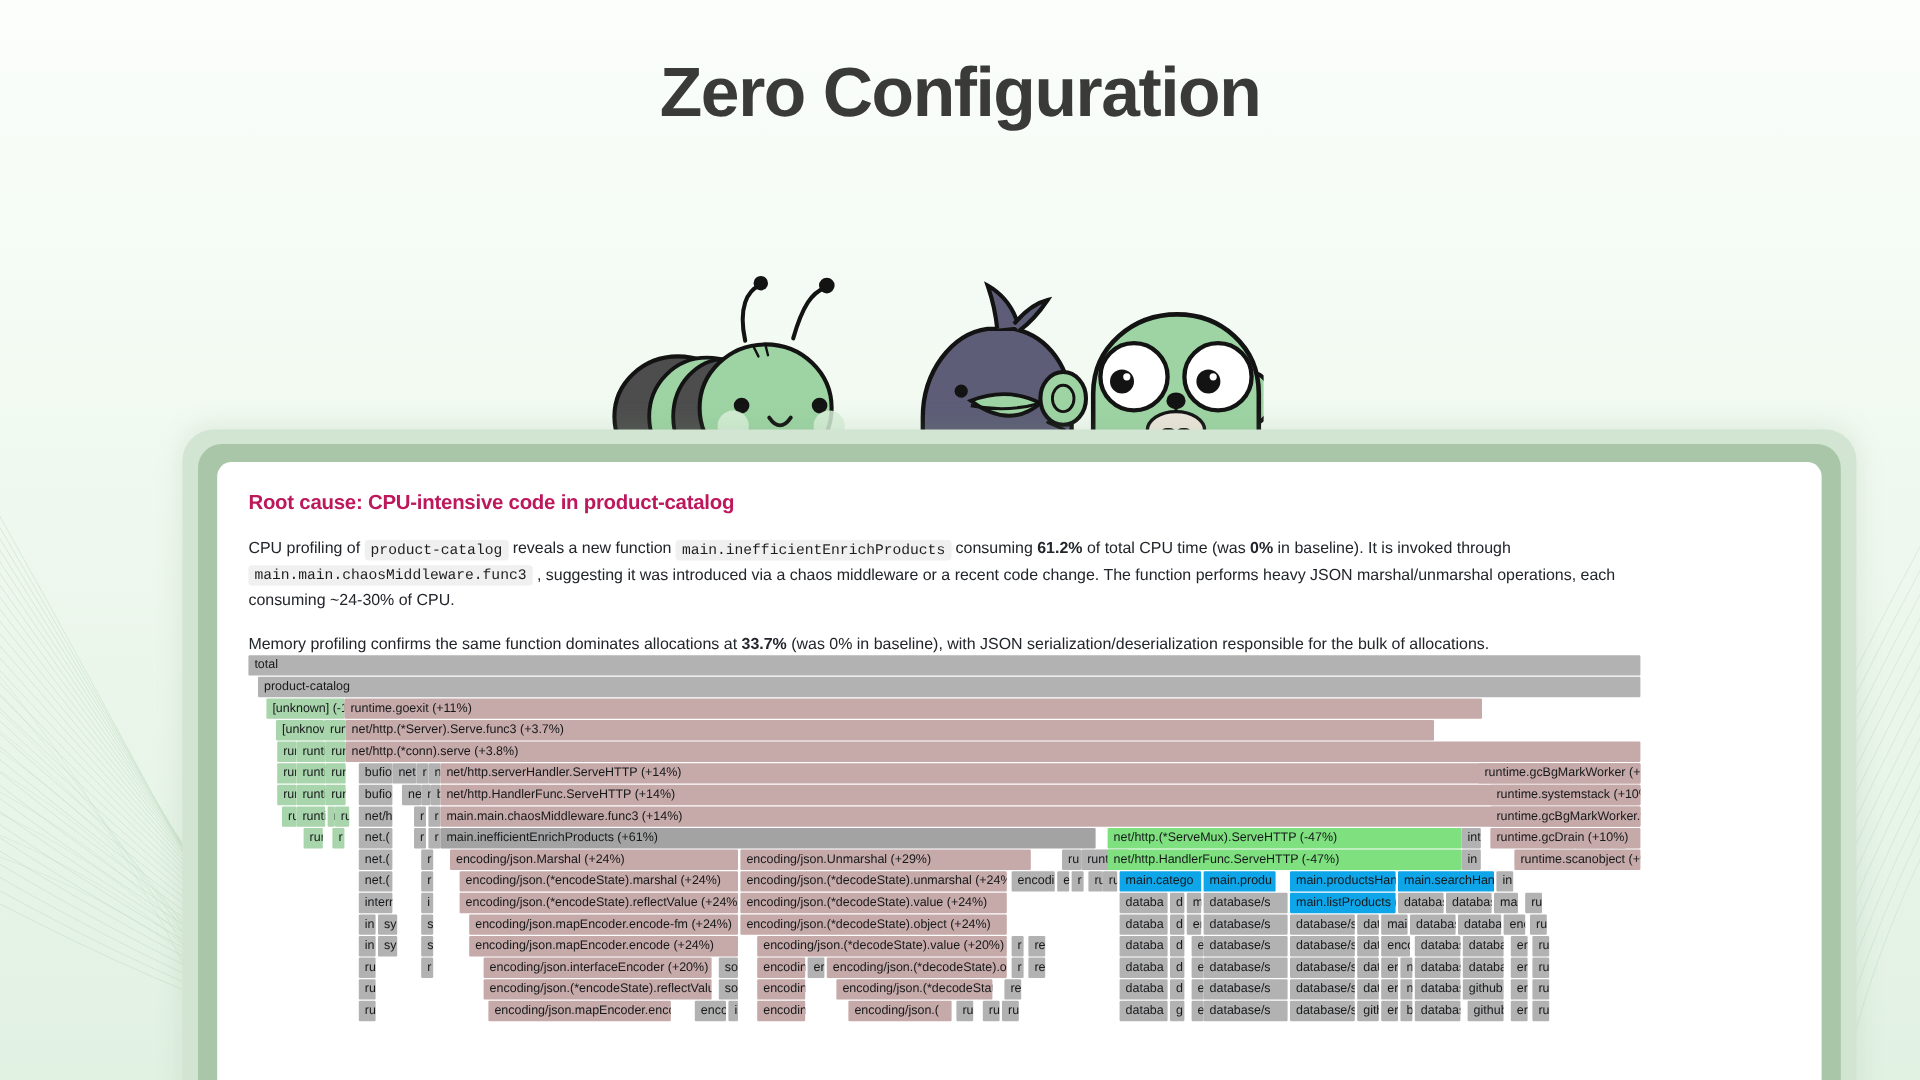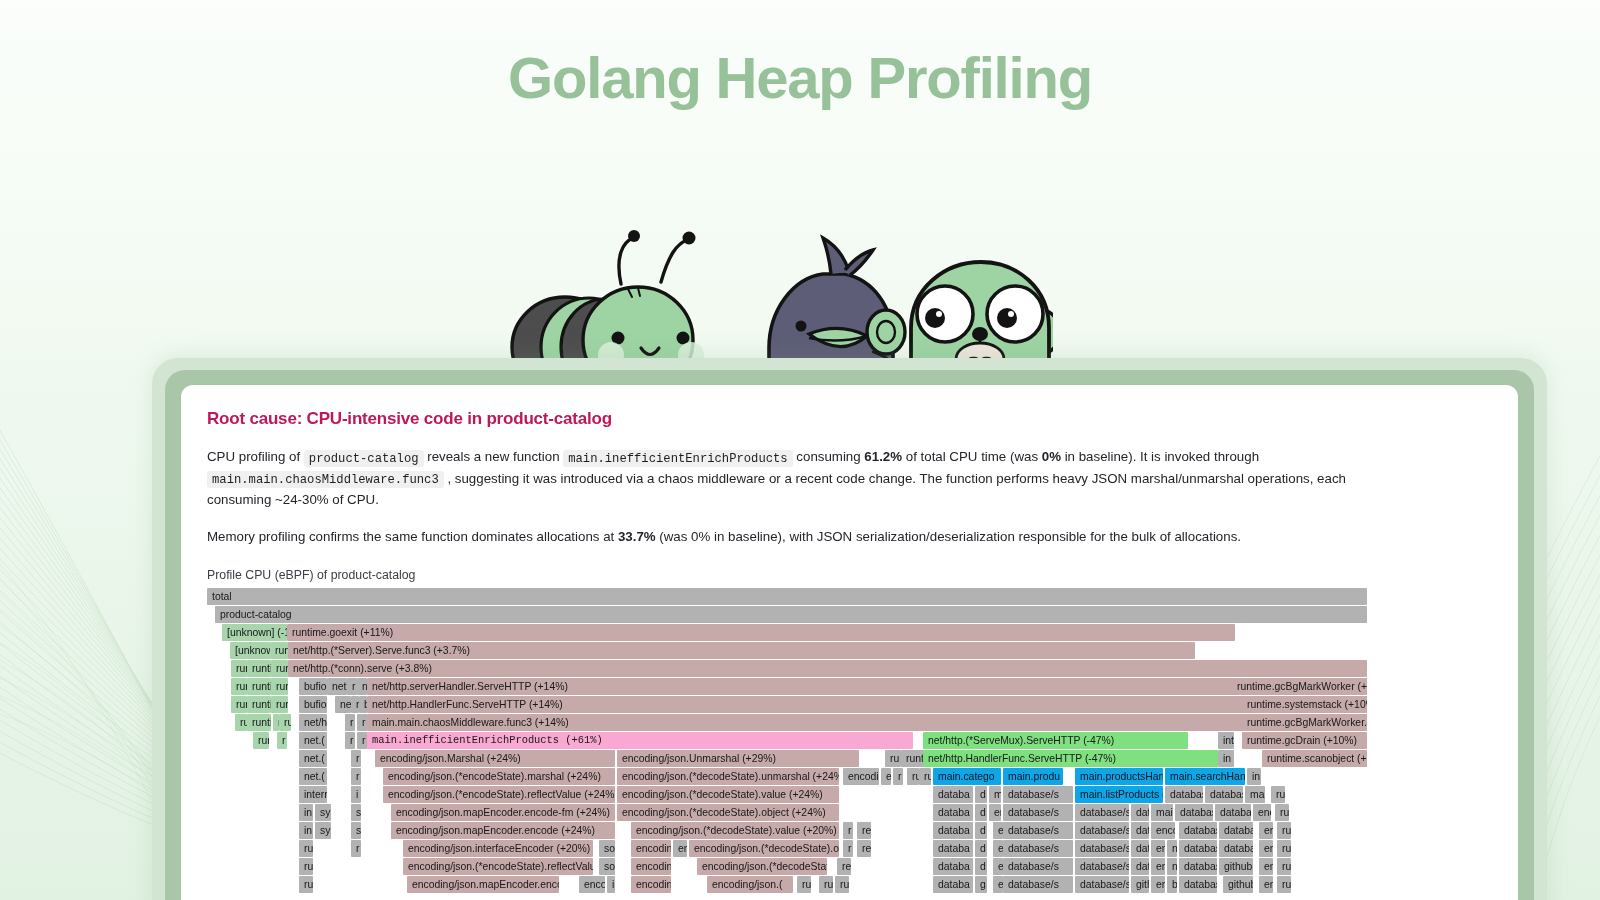--- a/index.html
+++ b/index.html
@@ -69,21 +69,21 @@
   .frow { position:relative; height:18px; width:1160px; }
   .blk {
     position:absolute; top:0; height:17px;
     font-size:10.4px; line-height:17px;
     color:#16181a; padding-left:5px;
     overflow:hidden; white-space:nowrap;
     border-radius:1px;
   }
   .c-gray   { background:#b2b2b2; }
   .c-pink   { background:#c6a9a9; }
-  .c-red    { background:#f9a8d4;font-family:Liberation Mono, monospace; }
+  .c-red    { background:#a3a3a3; }
   .c-green  { background:#7ee07e; }
   .c-mint   { background:#a8d5ab; }
   .c-lgreen { background:#0ea5e9; }
 </style>
 </head>
 <body>
 
 <svg id="bg-curves" viewBox="0 0 1600 900" preserveAspectRatio="none">
   <defs>
     <linearGradient id="bgg" x1="0" y1="0" x2="0" y2="1">
@@ -157,21 +157,21 @@
     <path d="M1640 540 Q 1540 720 1476 900"></path>
       <path d="M1640 560 Q 1545 730 1488 900"></path>
     <path d="M1640 580 Q 1550 740 1500 900"></path>
       <path d="M1640 600 Q 1555 750 1512 900"></path>
     <path d="M1640 620 Q 1560 760 1524 900"></path>
       <path d="M1640 640 Q 1565 770 1536 900"></path>
   </g>
 </svg>
 
 <div class="hero">
-  <h2>Golang Heap Profiling</h2>
+  <h1>Zero Configuration</h1>
 </div>
 
 <svg id="mascots" viewBox="0 0 560 170">
 
   <g>
     <ellipse cx="72" cy="125" rx="53" ry="50" fill="#4d4d4d" stroke="#131313" stroke-width="3.4"></ellipse>
     <ellipse cx="96" cy="125" rx="48" ry="49" fill="#9ed4a4" stroke="#131313" stroke-width="3.2"></ellipse>
     <ellipse cx="112" cy="125" rx="44" ry="48" fill="#4d4d4d" stroke="#131313" stroke-width="3.2"></ellipse>
     <ellipse cx="145" cy="118" rx="55" ry="53" fill="#9ed4a4" stroke="#131313" stroke-width="3.4"></ellipse>
     <path d="M128 62 C122 34 130 20 140 16" stroke="#131313" stroke-width="3.4" fill="none" stroke-linecap="round"></path>
@@ -226,21 +226,20 @@
         <div class="doc-title">Root cause: CPU-intensive code in product-catalog</div>
 
         <p class="doc-p">
           <span>CPU profiling of </span><code class="inline">product-catalog</code><span> reveals a new function </span><code class="inline">main.inefficientEnrichProducts</code><span> consuming </span><b>61.2%</b><span> of total CPU time (was </span><b>0%</b><span> in baseline). It is invoked through </span><br><code class="inline">main.main.chaosMiddleware.func3</code><span> , suggesting it was introduced via a chaos middleware or a recent code change. The function performs heavy JSON marshal/unmarshal operations, each consuming ~24-30% of CPU.</span>
         </p>
 
         <p class="doc-p second">
           <span>Memory profiling confirms the same function dominates allocations at </span><b>33.7%</b><span> (was 0% in baseline), with JSON serialization/deserialization responsible for the bulk of allocations.</span>
         </p>
 
-        <div class="flame-caption">Profile CPU (eBPF) of product-catalog</div>
 
         <div class="flame" id="flame-root">
             <div class="frow">
               <div class="blk c-gray" title="total" style="left: 0px; width: 1160px;">total</div>
             </div>
             <div class="frow">
               <div class="blk c-gray" title="product-catalog" style="left: 8px; width: 1152px;">product-catalog</div>
             </div>
             <div class="frow">
               <div class="blk c-mint" title="[unknown] (-10%)" style="left: 15px; width: 65px;">[unknown] (-10%)</div>
@@ -290,21 +289,21 @@
               <div class="blk c-pink" title="main.main.chaosMiddleware.func3 (+14%)" style="left: 160px; width: 1000px;">main.main.chaosMiddleware.func3 (+14%)</div>
               <div class="blk c-pink" title="runtime.gcBgMarkWorker.f" style="left: 1035px; width: 125px;">runtime.gcBgMarkWorker.f</div>
             </div>
             <div class="frow">
               <div class="blk c-mint" title="run" style="left: 46px; width: 16px;">run</div>
               <div class="blk c-mint" title="r" style="left: 70px; width: 10px;">r</div>
               <div class="blk c-gray" title="net.(" style="left: 92px; width: 28px;">net.(</div>
               <div class="blk c-gray" title="r" style="left: 138px; width: 10px;">r</div>
               <div class="blk c-gray" title="r" style="left: 150px; width: 10px;">r</div>
               <div class="blk c-red" title="main.inefficientEnrichProducts (+61%)" style="left: 160px; width: 546px;">main.inefficientEnrichProducts (+61%)</div>
-              <div class="blk c-green" title="net/http.(*ServeMux).ServeHTTP (-47%)" style="left: 716px; width: 265px;">net/http.(*ServeMux).ServeHTTP (-47%)</div>
+              <div class="blk c-green" title="net/http.(*ServeMux).ServeHTTP (-47%)" style="left: 716px; width: 295px;">net/http.(*ServeMux).ServeHTTP (-47%)</div>
               <div class="blk c-gray" title="int" style="left: 1011px; width: 16px;">int</div>
               <div class="blk c-gray" title="runti" style="left: 1084px; width: 22px;">runti</div>
               <div class="blk c-gray" title="runtim" style="left: 1106px; width: 30px;">runtim</div>
               <div class="blk c-gray" title="r" style="left: 1136px; width: 12px;">r</div>
               <div class="blk c-pink" title="runtime.gcDrain (+10%)" style="left: 1035px; width: 125px;">runtime.gcDrain (+10%)</div>
             </div>
             <div class="frow">
               <div class="blk c-gray" title="net.(" style="left: 92px; width: 28px;">net.(</div>
               <div class="blk c-gray" title="r" style="left: 144px; width: 10px;">r</div>
               <div class="blk c-pink" title="encoding/json.Marshal (+24%)" style="left: 168px; width: 240px;">encoding/json.Marshal (+24%)</div>

